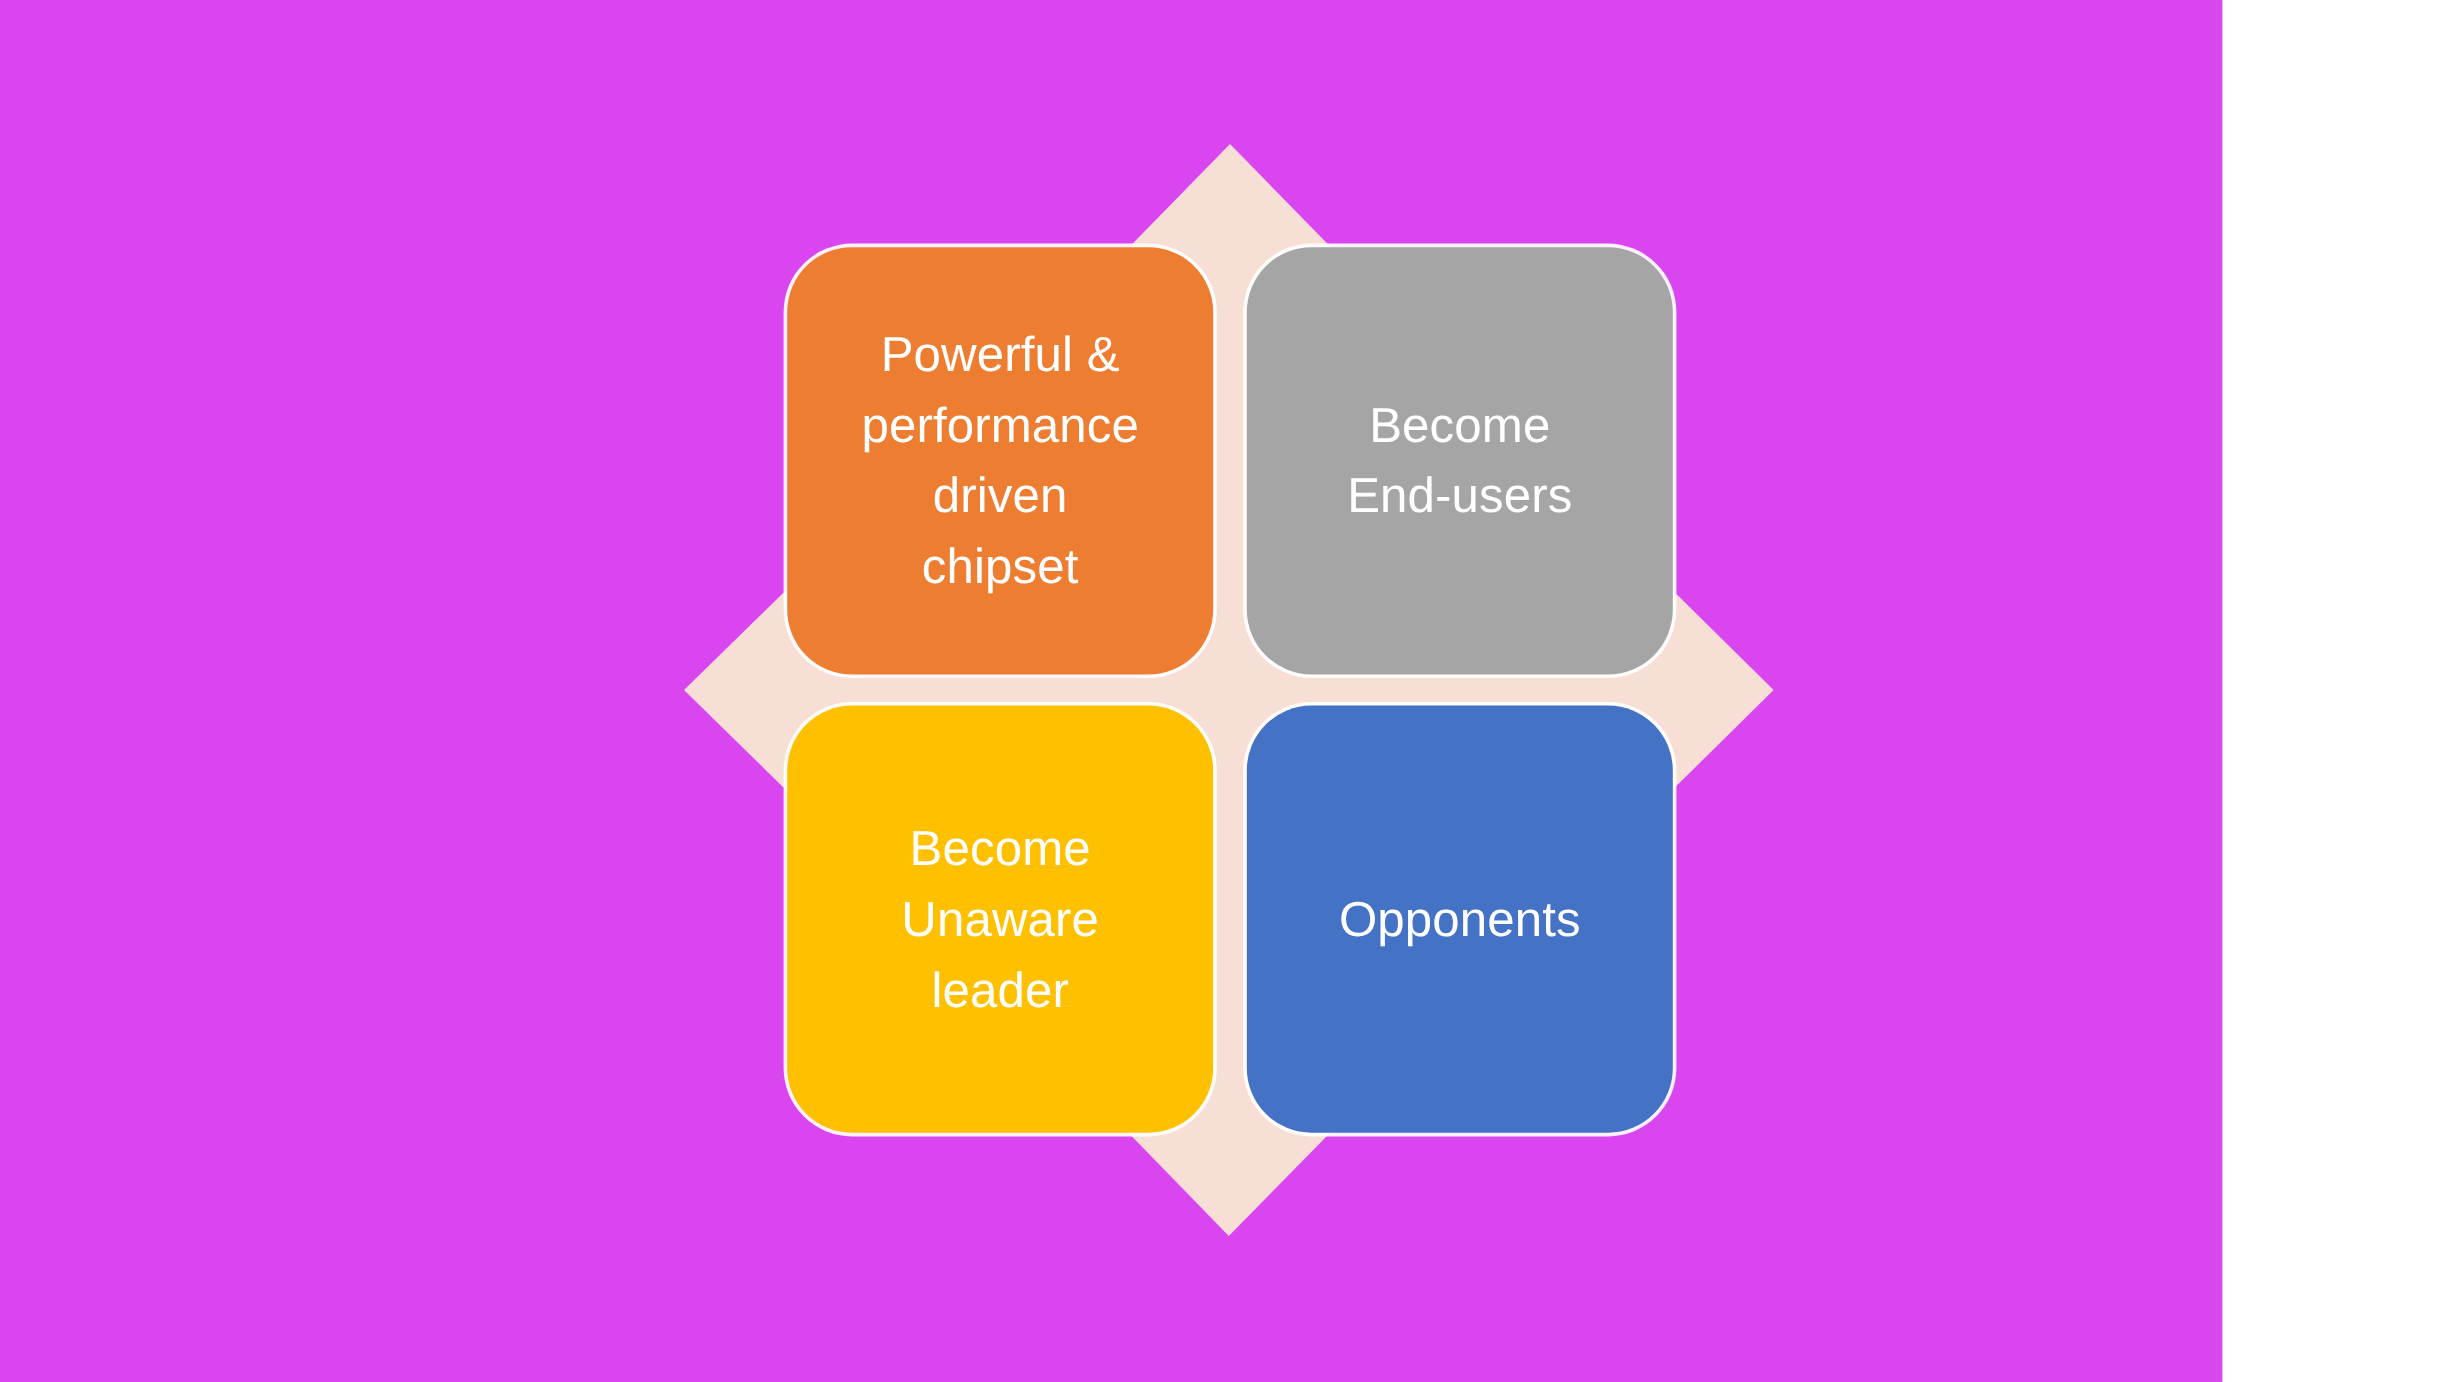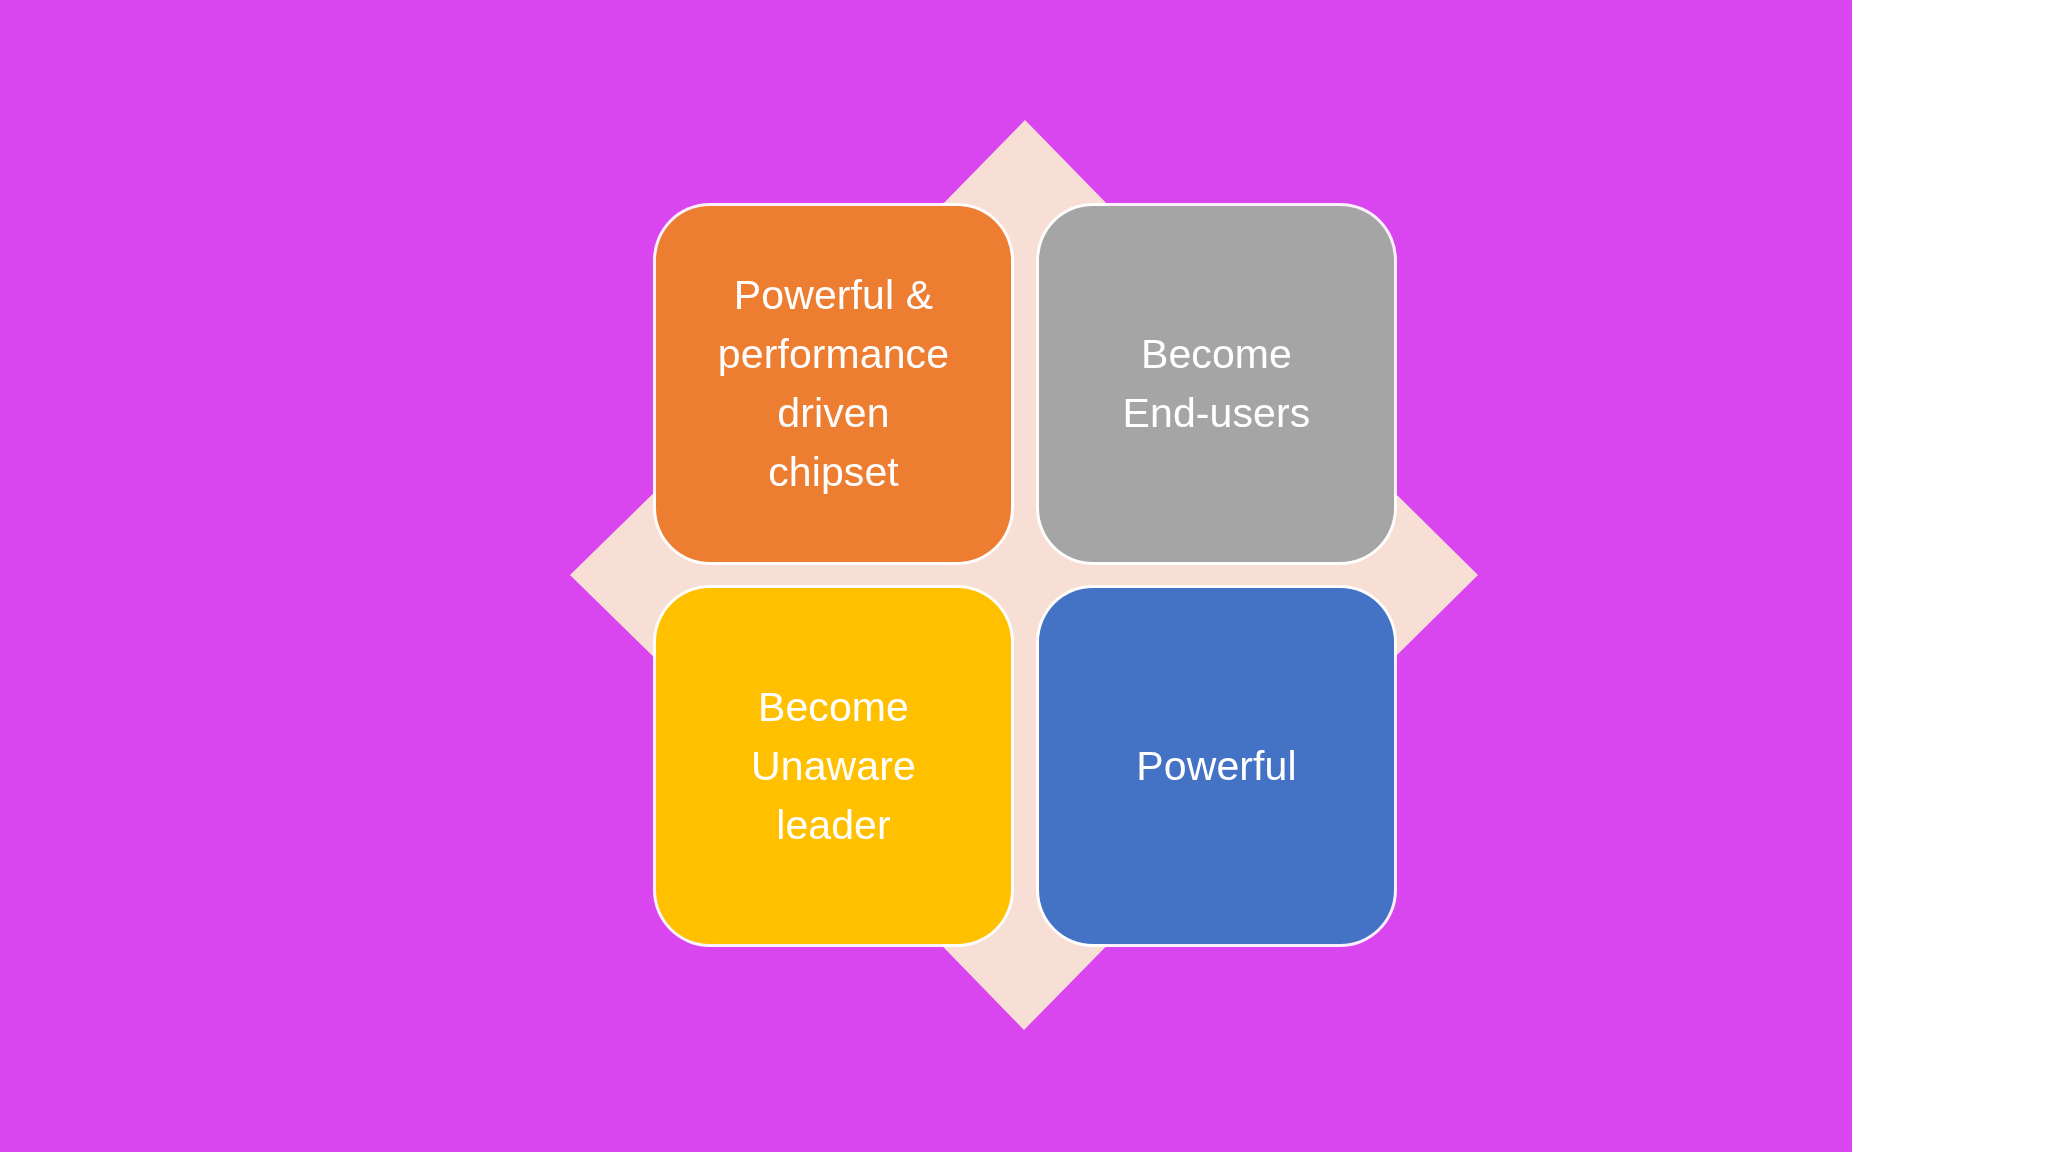--- a/index.html
+++ b/index.html
@@ -105,18 +105,18 @@
 End-users</div>
     </div>
 
     <div class="quad" id="quad-leader">
       <div class="quad-label">Become
 Unaware
 leader</div>
     </div>
 
     <div class="quad" id="quad-opponents">
-      <div class="quad-label">Powerful</div>
+      <div class="quad-label">Opponents</div>
     </div>
 
   </div>
 
 </div>
 
 </body></html>

